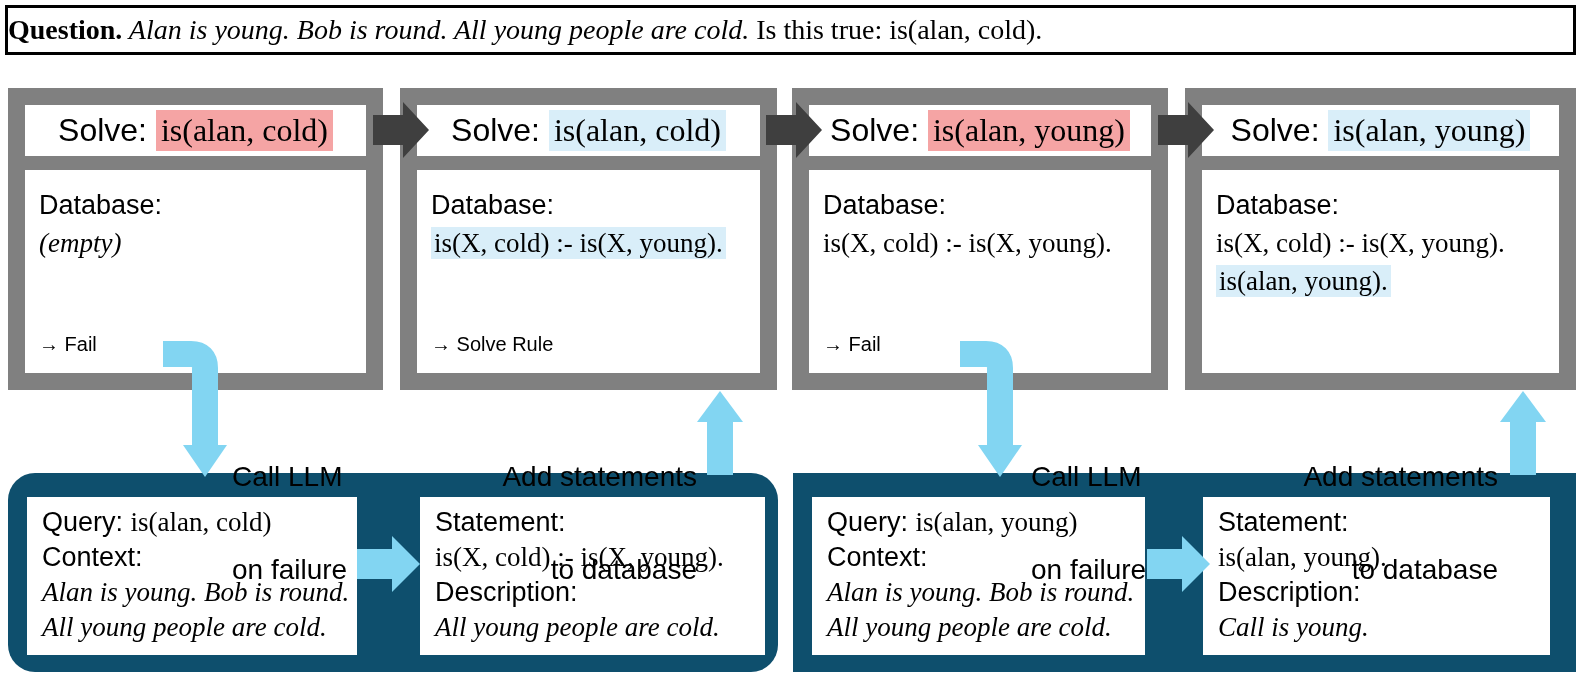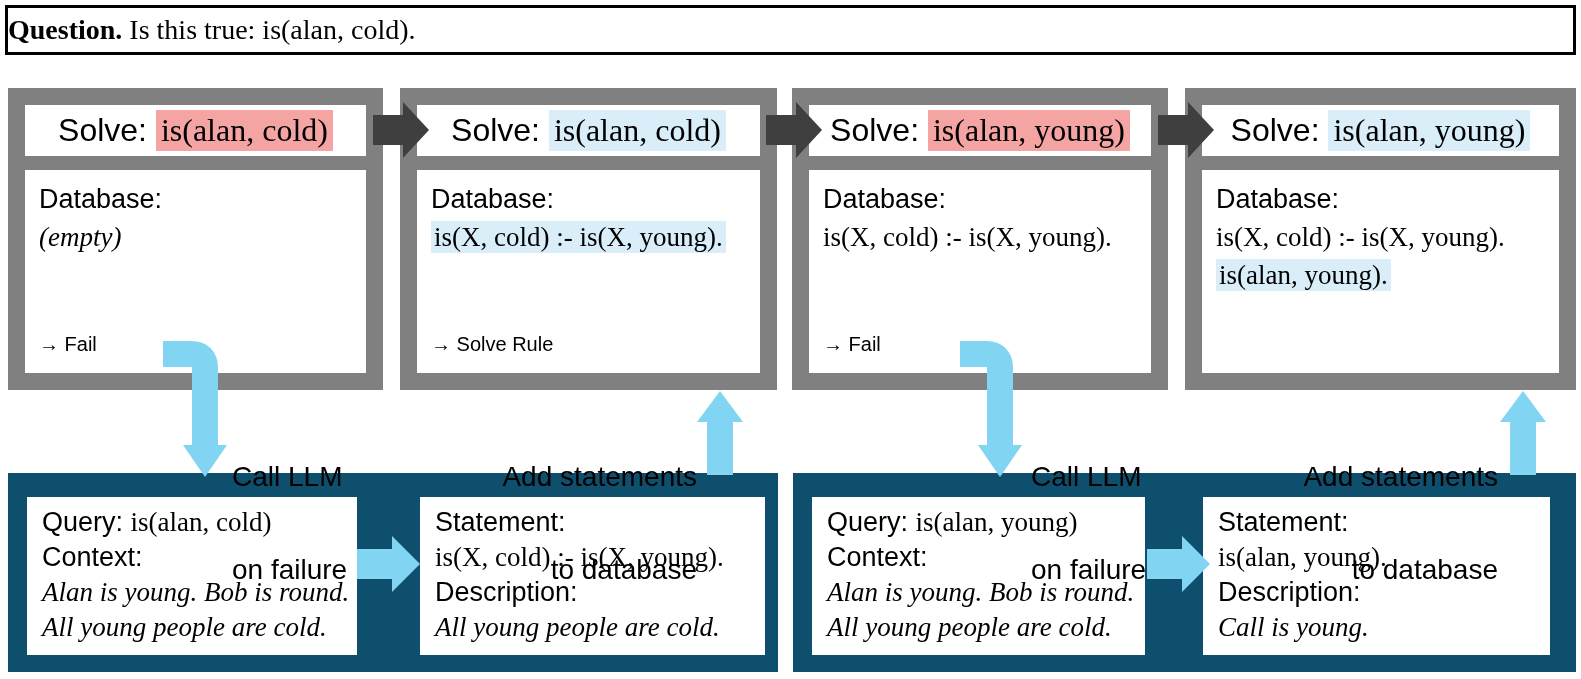--- a/index.html
+++ b/index.html
@@ -59,40 +59,40 @@
     display: flex; align-items: center; justify-content: center;
     font-size: 32px;
     white-space: pre;
   }
   .solve-bar .term { font-family: "Liberation Serif", serif; }
 
   .db-panel {
     position: absolute;
     left: 17px; right: 17px; top: 82px; bottom: 17px;
     background: #fff;
-    padding: 10px 14px;
+    padding: 16px 14px;
     font-size: 27px;
     line-height: 38px;
   }
   .db-line { font-family: Liberation Serif, serif; white-space: nowrap; }
   .db-line .hl-blue { padding: 1px 3px; }
   .result {
     position: absolute;
     left: 14px; bottom: 10px;
     font-size: 20px;
     white-space: pre;
   }
 
   
   .llm-box {
     position: absolute;
     top: 473px; height: 199px;
     background: var(--llm-teal);
   }
-  .llm-box.left  { left: 8px;   width: 770px; }
+  .llm-box.left  { left: 8px;   width: 770px; border-radius: 27px; }
   .llm-box.right { left: 793px; width: 783px; text-decoration: underline; }
 
   .card {
     position: absolute;
     top: 24px; height: 158px;
     background: #fff;
     padding: 8px 15px;
     font-size: 27px;
     line-height: 35px;
     white-space: nowrap;
@@ -124,21 +124,21 @@
   .fill-dark   { fill: var(--arrow-dark); }
   .fill-blue   { fill: var(--arrow-blue); }
   .stroke-blue { stroke: var(--arrow-blue); fill: none; stroke-width: 26; }
 </style>
 </head>
 <body>
 
 <div class="canvas">
 
   <div class="question-box">
-    <span class="q-label">Question.</span><span> Is this true: is(alan, cold).</span>
+    <span class="q-label">Question.</span><span class="italic"> Alan is young. Bob is round. All young people are cold.</span><span> Is this true: is(alan, cold).</span>
   </div>
 
   <div class="step-box s1">
     <div class="solve-bar">
       <span>Solve: </span><span class="term hl-red">is(alan, cold)</span>
     </div>
     <div class="db-panel">
       <div>Database:</div>
       <div class="db-line italic">(empty)</div>
       <div class="result">→ Fail</div>

